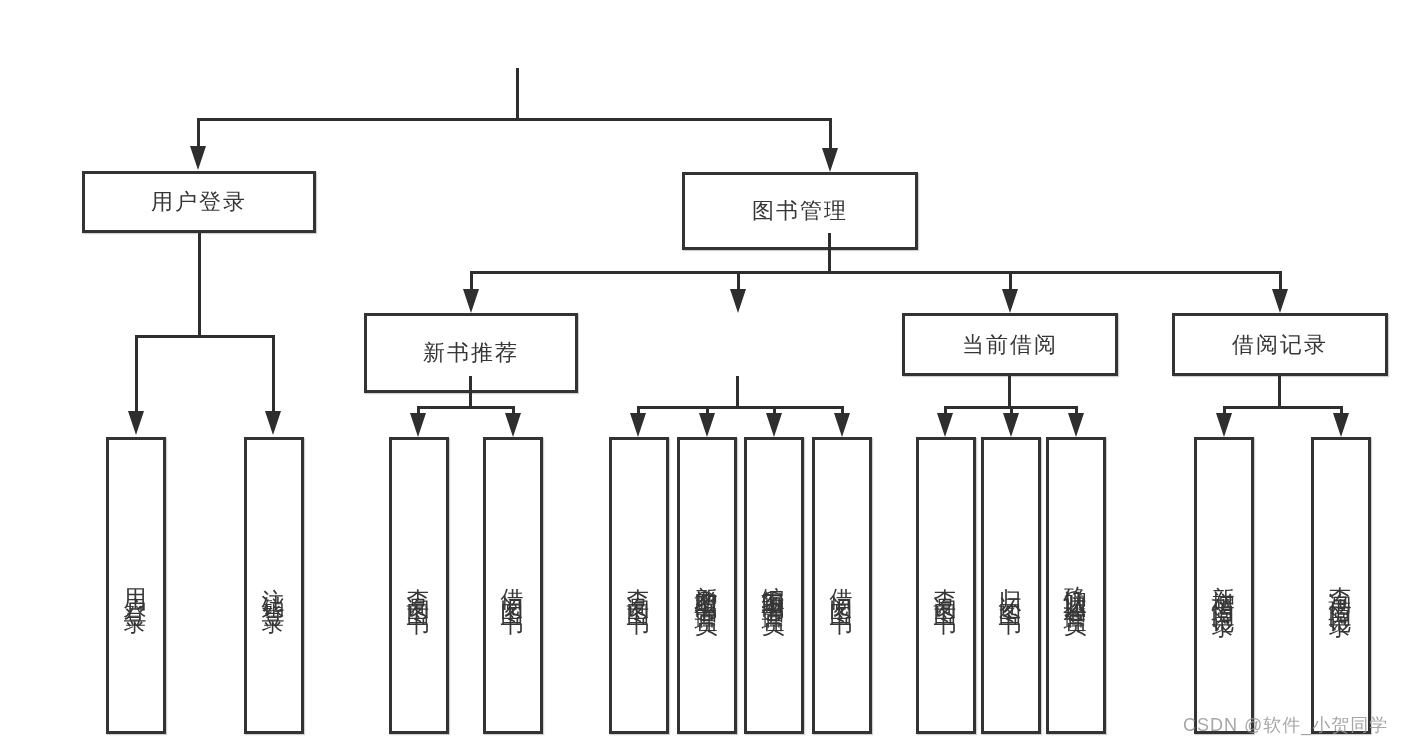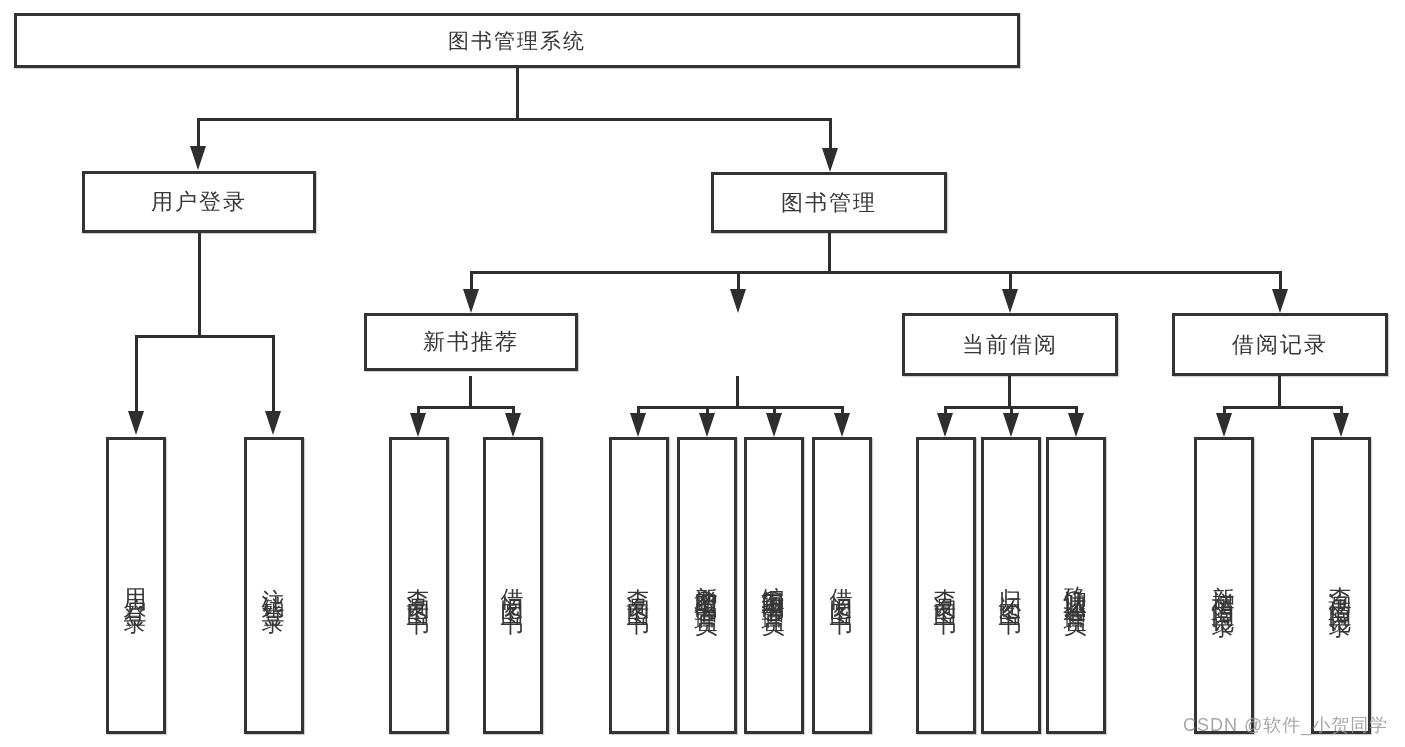--- a/index.html
+++ b/index.html
@@ -74,51 +74,50 @@
     color: rgba(150,150,150,0.85);
     z-index: 20;
     white-space: nowrap;
   }
 </style>
 </head>
 <body>
 
 <div id="canvas">
 
-  <div class="box" style="left:14px; top:13px; width:1006px; height:55px; font-size:21px;">图书管理系统</div>
 
   <div class="vl" style="left:516px; top:68px; height:50px;"></div>
   <div class="hl" style="left:197px; top:118px; width:635px;"></div>
   <div class="vl" style="left:197px; top:118px; height:30px;"></div>
   <div class="ah" style="left:190px; top:146px;"></div>
   <div class="vl" style="left:829px; top:118px; height:32px;"></div>
   <div class="ah" style="left:822px; top:148px;"></div>
 
   <div class="box" style="left:82px; top:171px; width:234px; height:62px;">用户登录</div>
-  <div class="box" style="left:711px; top:172px; width:236px; height:61px;">图书管理</div>
+  <div class="box" style="left:682px; top:172px; width:236px; height:78px;">图书管理</div>
 
   <div class="vl" style="left:198px; top:233px; height:104px;"></div>
   <div class="hl" style="left:135px; top:335px; width:140px;"></div>
   <div class="vl" style="left:135px; top:335px; height:78px;"></div>
   <div class="ah" style="left:128px; top:411px;"></div>
   <div class="vl" style="left:272px; top:335px; height:78px;"></div>
   <div class="ah" style="left:265px; top:411px;"></div>
 
   <div class="vl" style="left:828px; top:233px; height:41px;"></div>
   <div class="hl" style="left:470px; top:271px; width:811px;"></div>
   <div class="vl" style="left:470px; top:271px; height:20px;"></div>
   <div class="ah" style="left:463px; top:289px;"></div>
   <div class="vl" style="left:737px; top:271px; height:20px;"></div>
   <div class="ah" style="left:730px; top:289px;"></div>
   <div class="vl" style="left:1009px; top:271px; height:20px;"></div>
   <div class="ah" style="left:1002px; top:289px;"></div>
   <div class="vl" style="left:1279px; top:271px; height:20px;"></div>
   <div class="ah" style="left:1272px; top:289px;"></div>
 
-  <div class="box" style="left:364px; top:313px; width:214px; height:58px;">新书推荐</div>
+  <div class="box" style="left:364px; top:313px; width:214px; height:80px;">新书推荐</div>
   <div class="box" style="left:1172px; top:313px; width:216px; height:63px;">借阅记录</div>
   <div class="box" style="left:902px; top:313px; width:216px; height:63px;">当前借阅</div>
 
   <div class="vl" style="left:469px; top:376px; height:33px;"></div>
   <div class="hl" style="left:417px; top:406px; width:98px;"></div>
   <div class="vl" style="left:417px; top:406px; height:12px;"></div>
   <div class="ah" style="left:410px; top:413px;"></div>
   <div class="vl" style="left:512px; top:406px; height:12px;"></div>
   <div class="ah" style="left:505px; top:413px;"></div>
 

